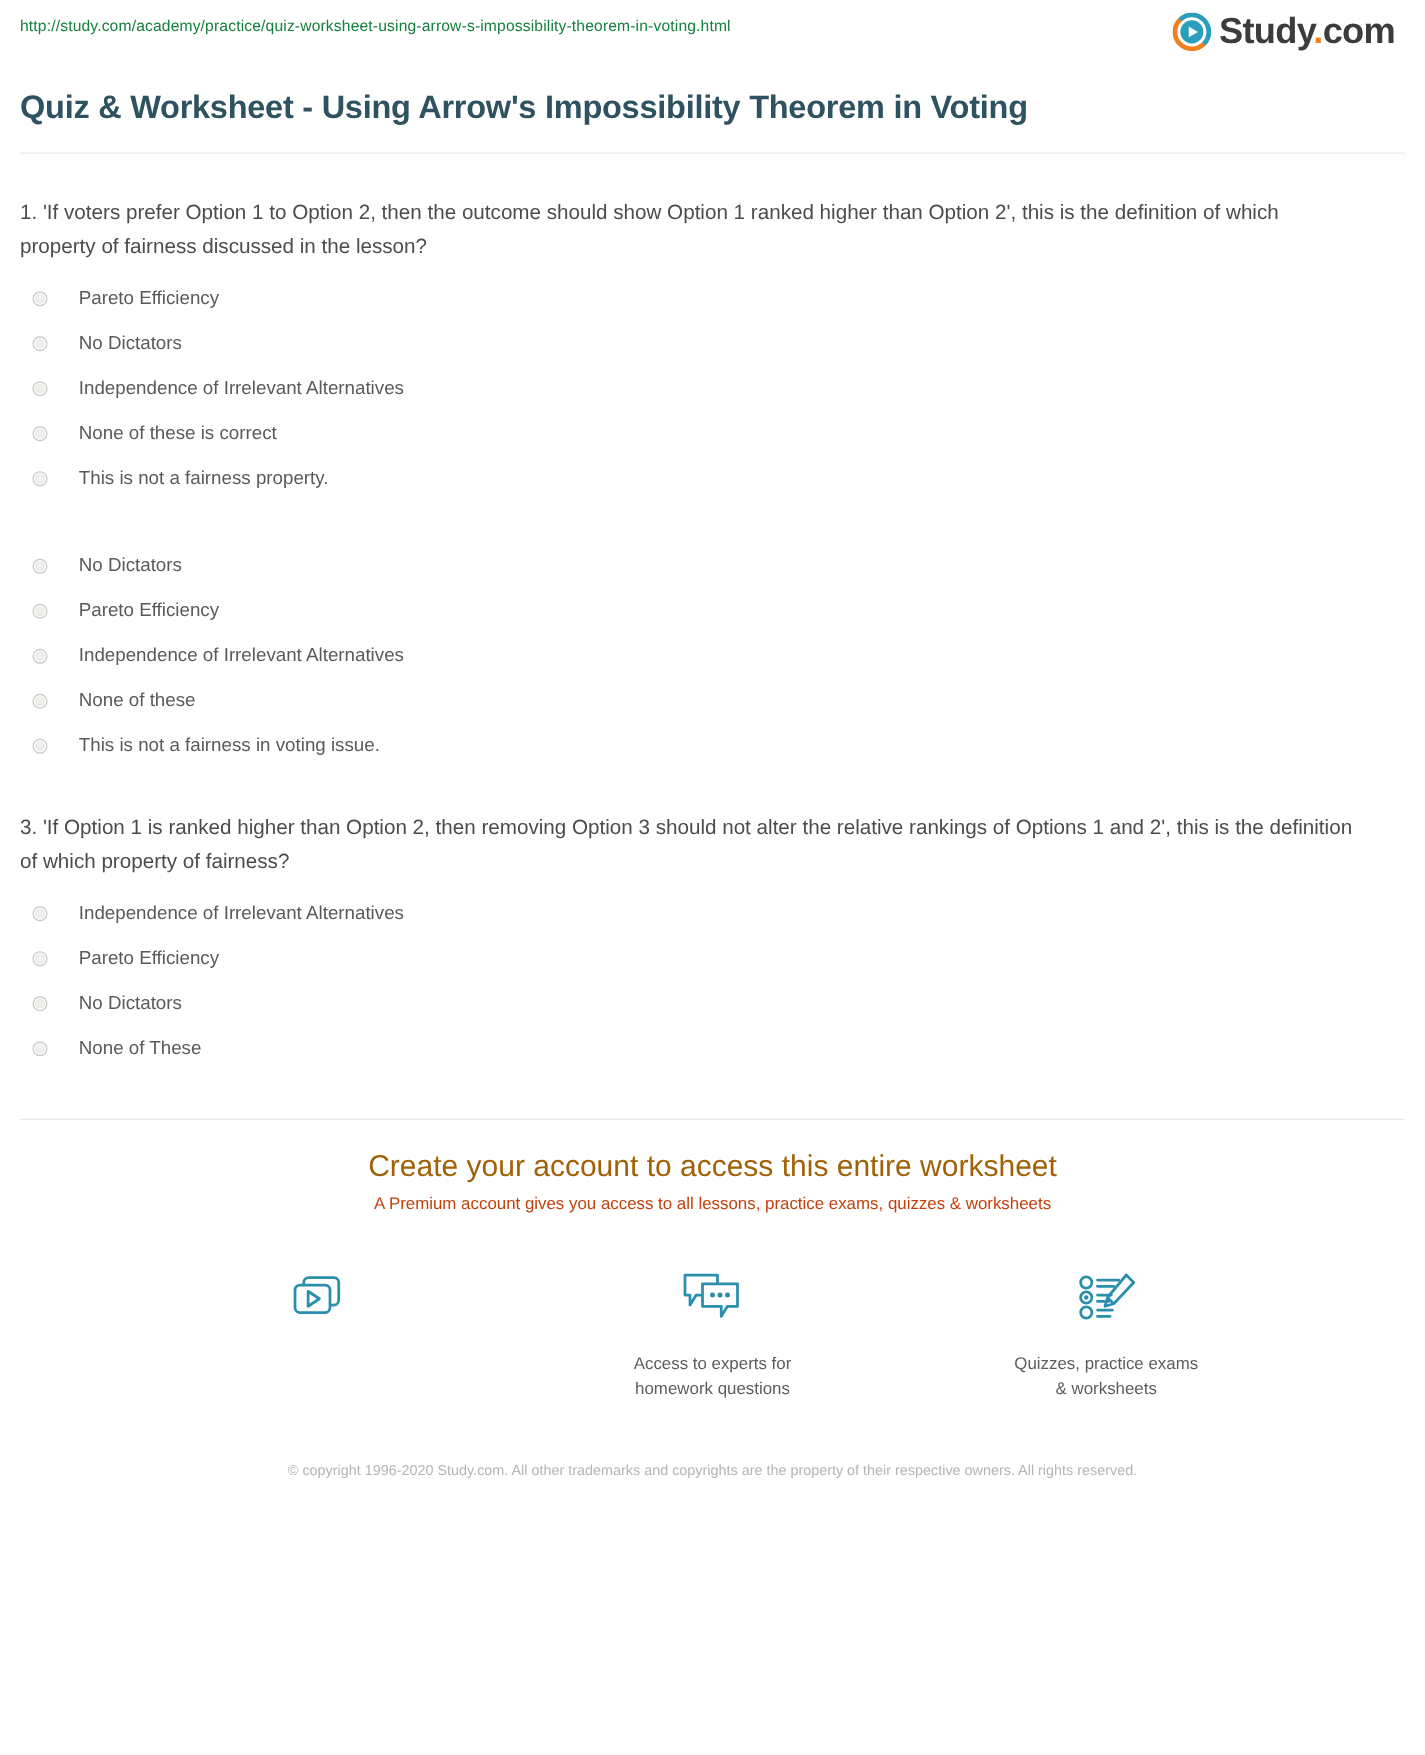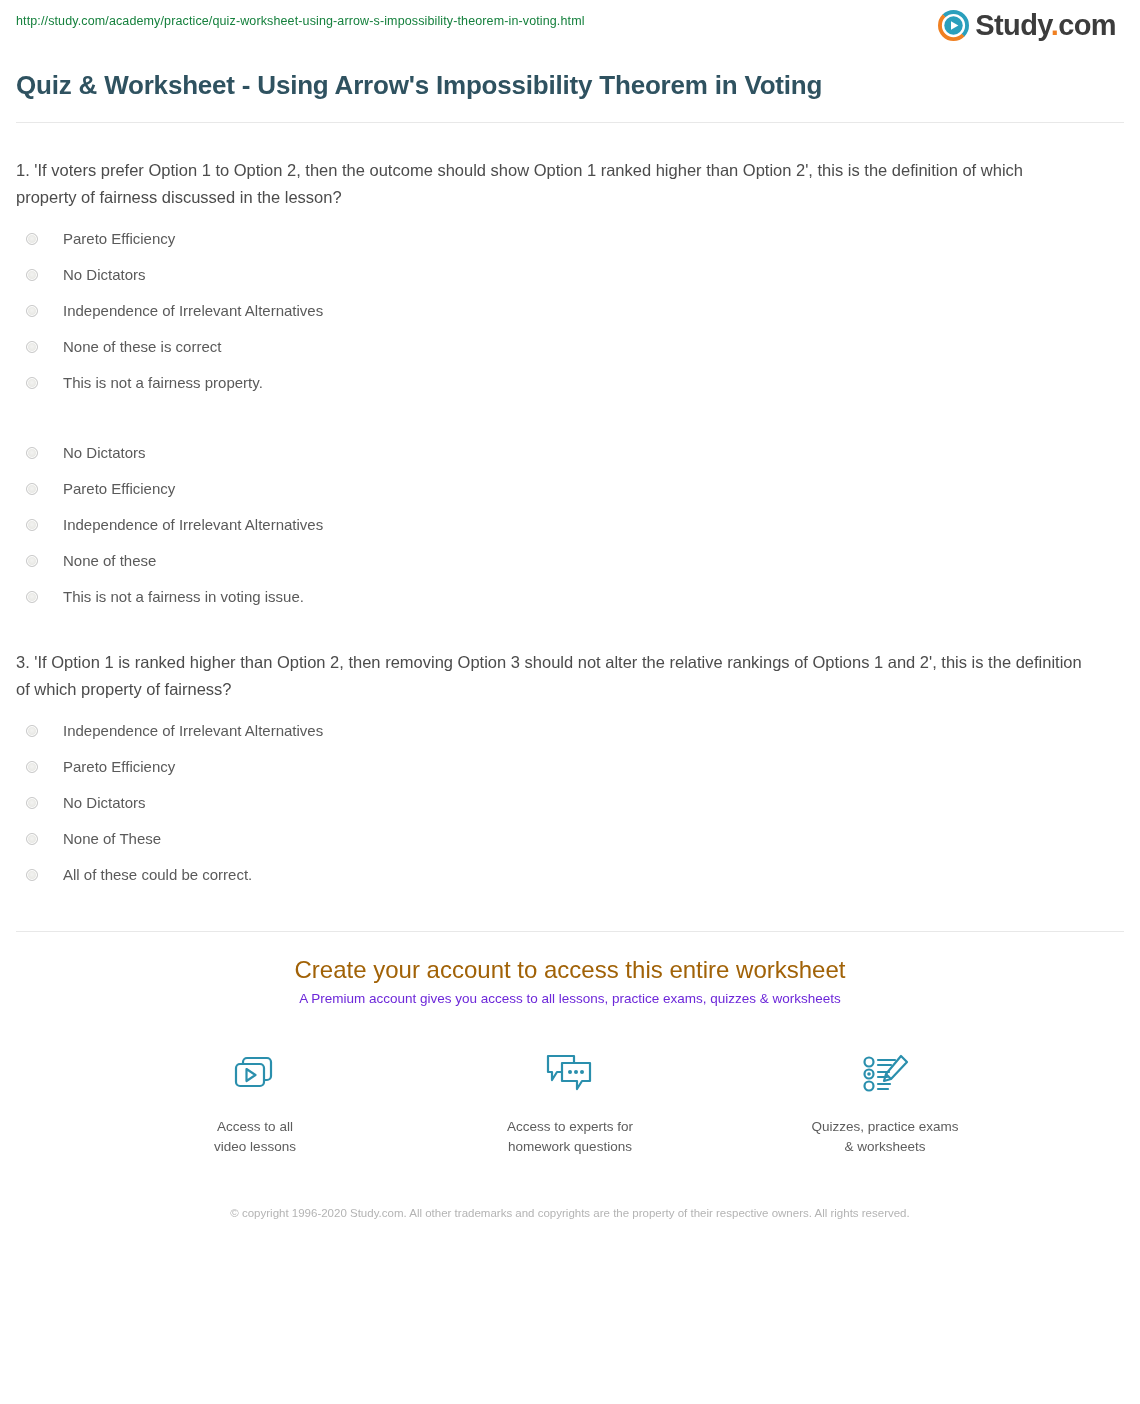--- a/index.html
+++ b/index.html
@@ -131,21 +131,21 @@
   .cta-head {
     font-size: 24px;
     line-height: 26px;
     color: #a16207;
     margin: 0 0 7px 0;
     font-weight: normal;
   }
   .cta-sub {
     font-size: 13.5px;
     line-height: 18px;
-    color: #6d28d9;
+    color: #c2410c;
     margin: 0;
   }
 
   .features {
     display: flex;
     justify-content: center;
     gap: 140px;
     margin-top: 38px;
   }
   .feature {
@@ -264,24 +264,20 @@
         <span class="option-label">Pareto Efficiency</span>
       </li>
       <li class="option">
         <span class="radio"></span>
         <span class="option-label">No Dictators</span>
       </li>
       <li class="option">
         <span class="radio"></span>
         <span class="option-label">None of These</span>
       </li>
-      <li class="option">
-        <span class="radio"></span>
-        <span class="option-label">All of these could be correct.</span>
-      </li>
     </ul>
   </div>
 
 </div>
 
 <div class="cta-rule"></div>
 
 <div class="cta">
   <p class="cta-head">Create your account to access this entire worksheet</p>
   <p class="cta-sub">A Premium account gives you access to all lessons, practice exams, quizzes &amp; worksheets</p>
@@ -289,22 +285,20 @@
   <div class="features">
 
     <div class="feature">
       <div class="feature-icon">
         <svg width="56" height="50" viewBox="0 0 56 50" fill="none" stroke="#2a8fad" stroke-width="2.2" aria-hidden="true">
           <rect x="16" y="8" width="28" height="22" rx="4"></rect>
           <rect x="9" y="14" width="28" height="22" rx="4" fill="#ffffff"></rect>
           <path d="M19.5 19 L28.5 25 L19.5 31 Z" fill="none" stroke-linejoin="round"></path>
         </svg>
       </div>
-      <div class="feature-label">Access to all
-video lessons</div>
     </div>
 
     <div class="feature">
       <div class="feature-icon">
         <svg width="60" height="50" viewBox="0 0 60 50" fill="none" stroke="#2a8fad" stroke-width="2.2" aria-hidden="true">
           <path d="M8 6 H34 V22 H17 L12 30 V22 H8 Z" fill="#ffffff" stroke-linejoin="round"></path>
           <path d="M22 13 H50 V31 H42 L37 39 V31 H22 Z" fill="#ffffff" stroke-linejoin="round"></path>
           <circle cx="30" cy="22" r="2" fill="#2a8fad" stroke="none"></circle>
           <circle cx="36" cy="22" r="2" fill="#2a8fad" stroke="none"></circle>
           <circle cx="42" cy="22" r="2" fill="#2a8fad" stroke="none"></circle>

